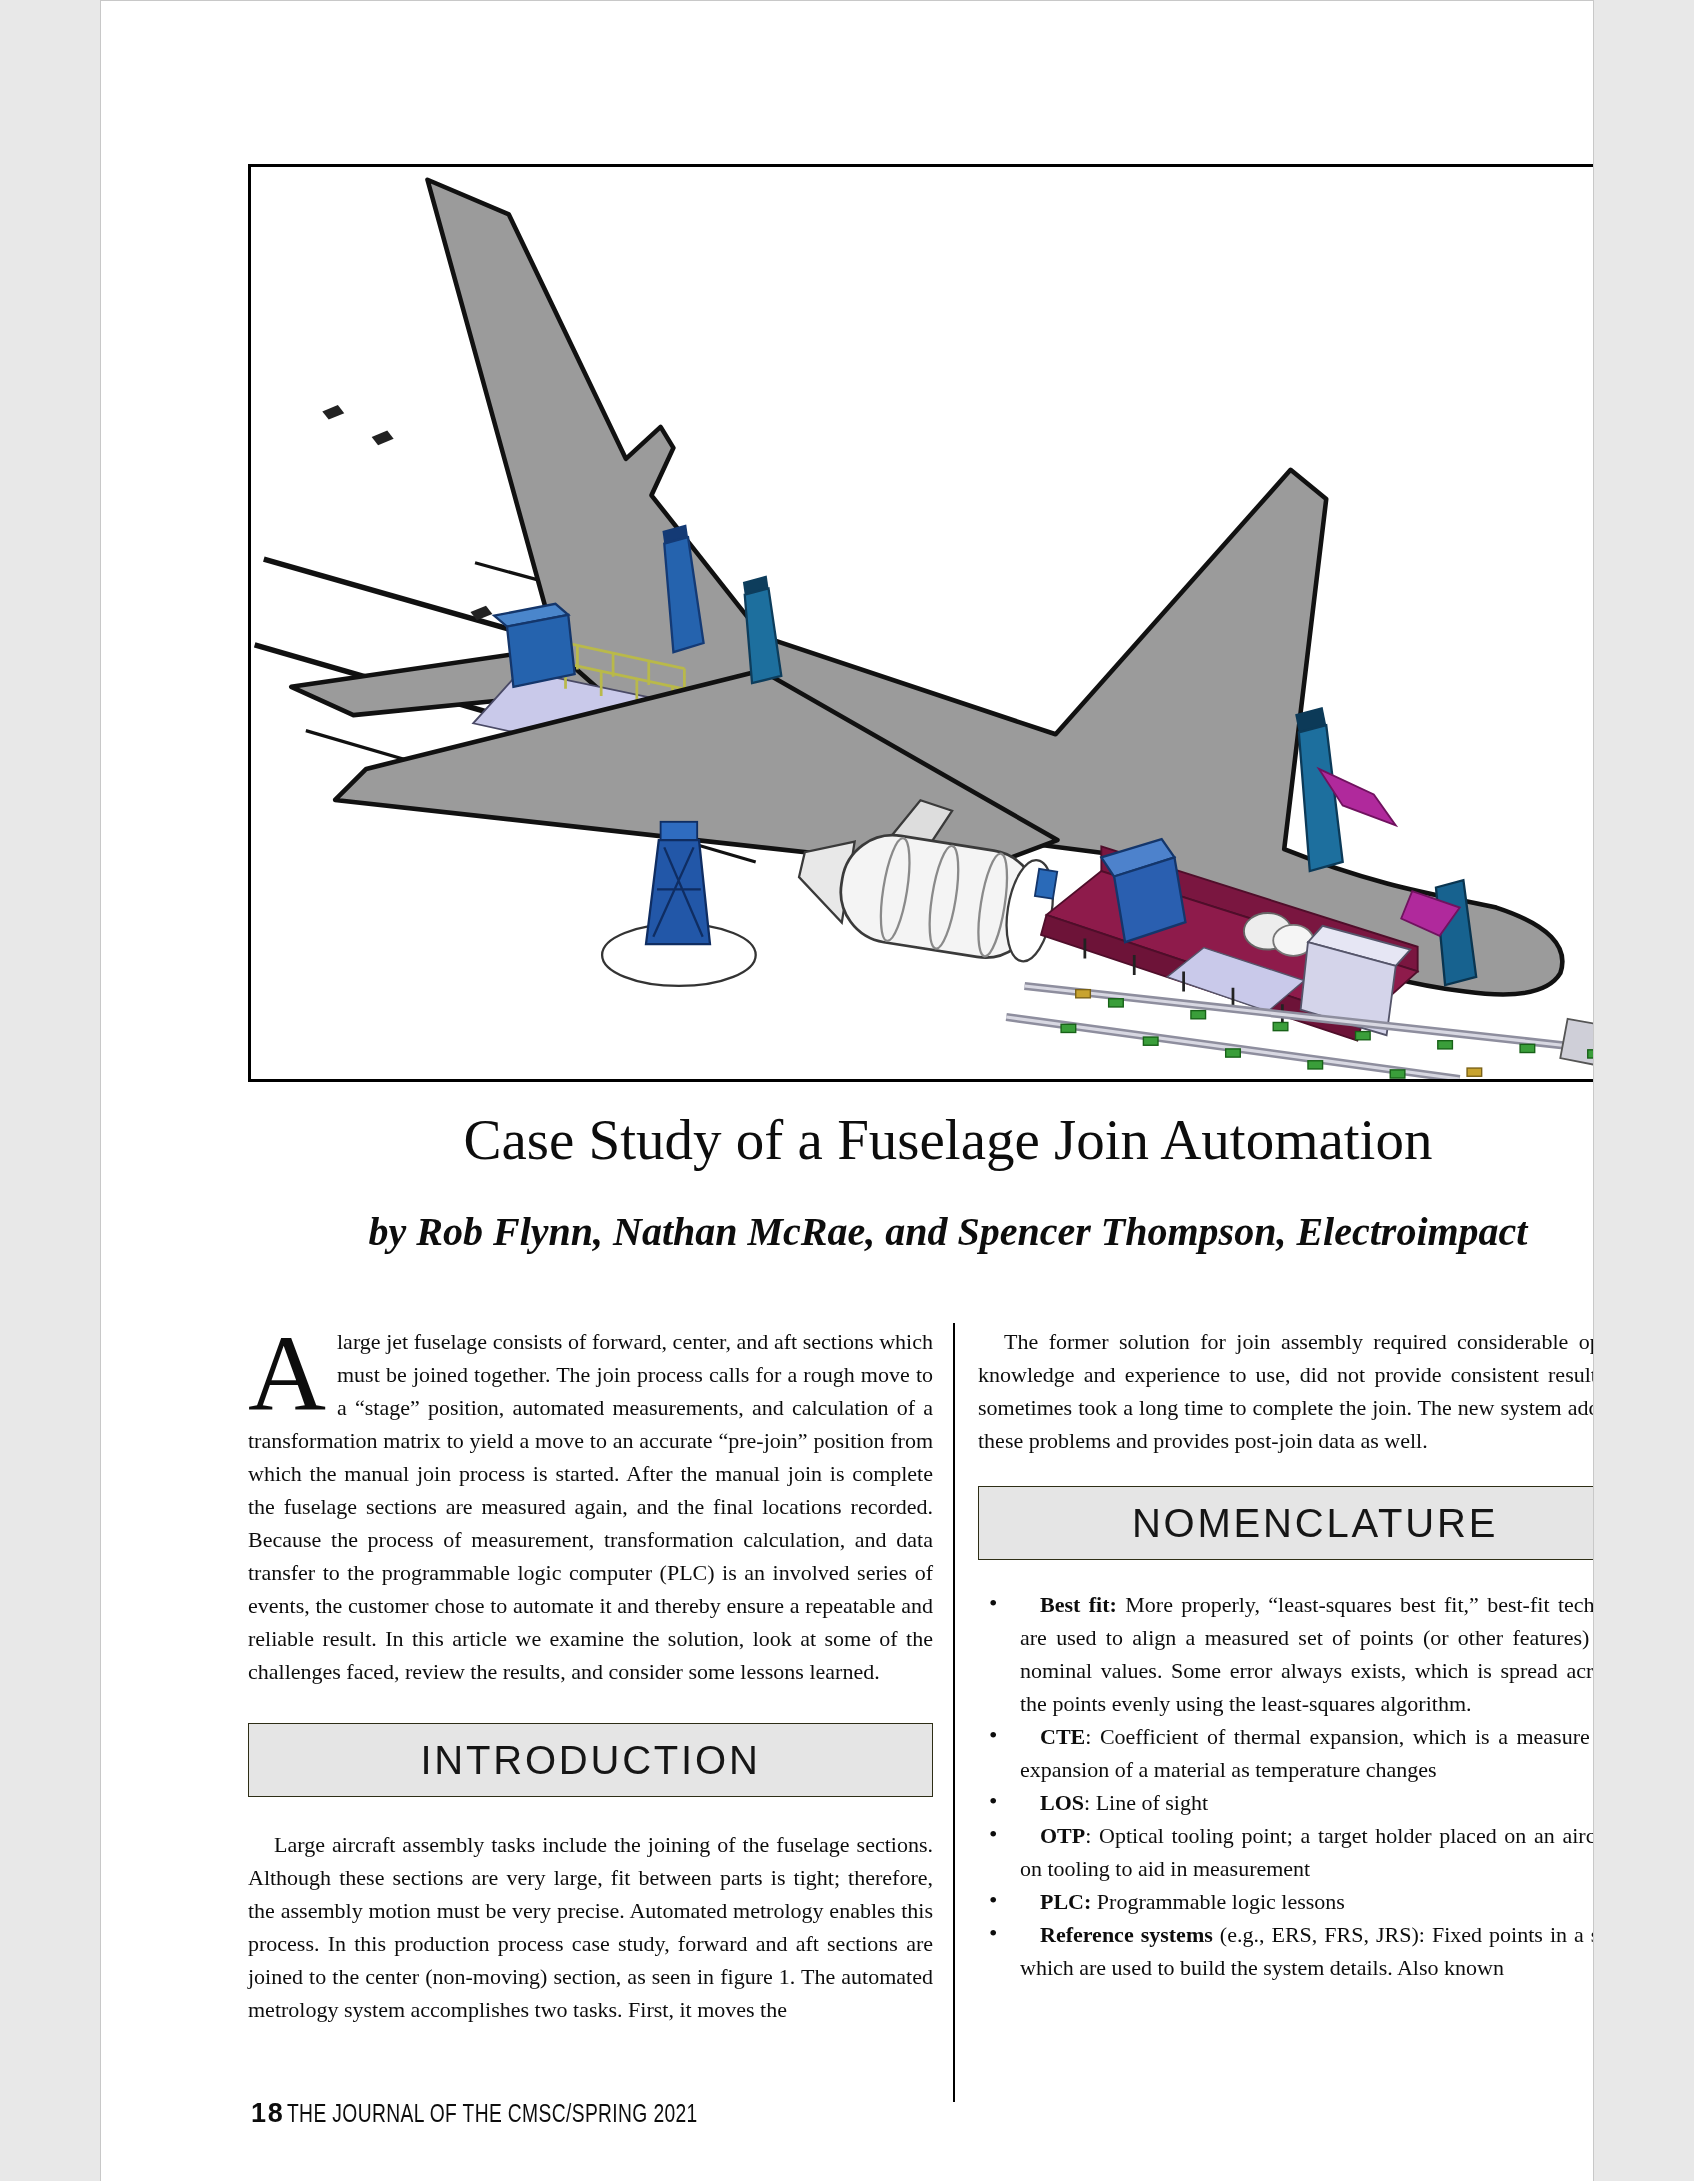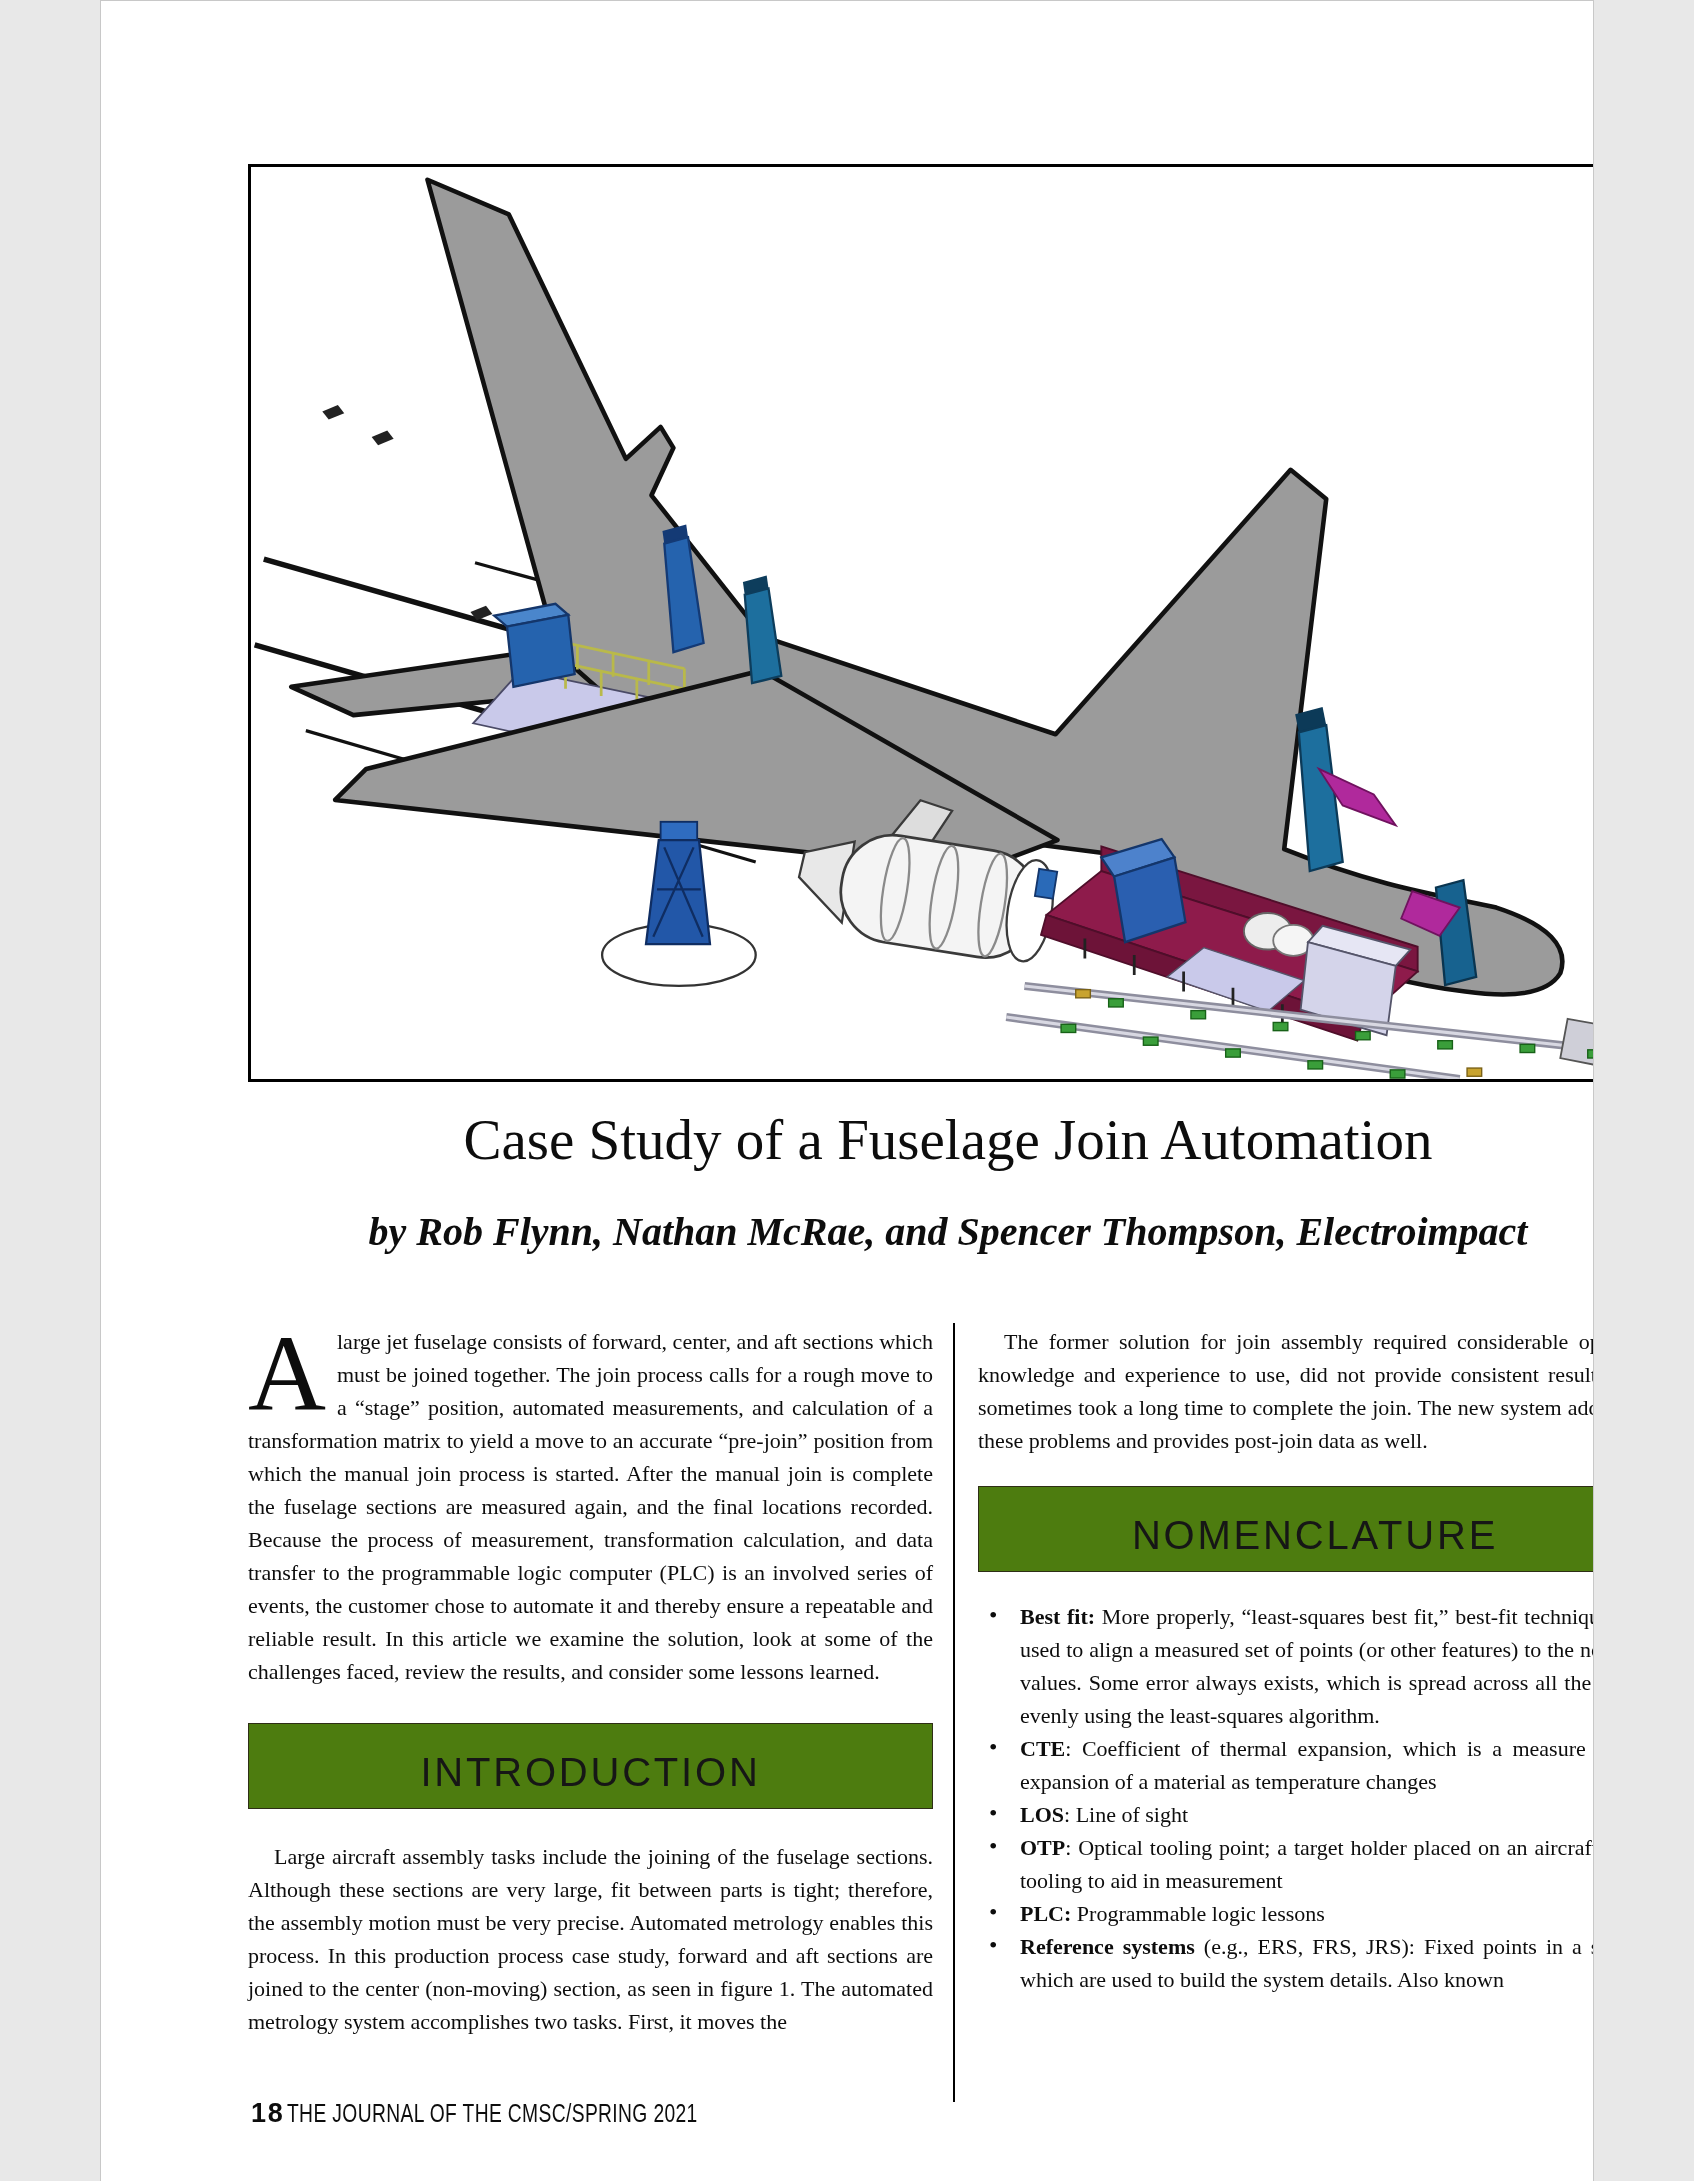--- a/index.html
+++ b/index.html
@@ -27,30 +27,30 @@
   .col-left  { left:147px; width:685px; }
   .col-right { left:877px; width:674px; }
   .col p { margin:0; }
   .col p.indent { text-indent:26px; }
   .col-divider { position:absolute; left:852px; top:1322px; width:1.8px; height:779px; background:#000; }
   .dropcap {
     float:left; font-size:108px; line-height:86px; font-family:"Liberation Serif", serif;
     margin:5.5px 11px -3.7px 0; font-weight:normal;
   }
   .section-heading {
-    background:#4d7c0f; border:1.8px solid #2e2e16; box-sizing:border-box;
+    background:#e5e5e5; border:1.8px solid #2e2e16; box-sizing:border-box;
     text-align:center; font-family:"Liberation Sans", sans-serif;
     font-size:40px; line-height:46px; letter-spacing:2.8px; font-weight:normal;
-    padding:25px 0 13px 0; margin:35px 0 31px 0; color:#161616;
+    padding:13px 0 13px 0; margin:35px 0 31px 0; color:#161616;
   }
   .col-right .section-heading { margin-top:29px; margin-bottom:27.5px; }
   .nomen-list { margin:0; }
   .nomen-item { position:relative; padding-left:42px; text-align:justify; }
   .nomen-item .bullet { position:absolute; left:11px; top:-0.9px; font-size:24px; }
-  .nomen-item b { font-weight:bold; }
+  .nomen-item b { font-weight:bold;margin-left:20px; }
   .footer {
     position:absolute; left:150px; top:2097px; display:flex; align-items:baseline; gap:2px;
     font-family:"Liberation Sans", sans-serif;
   }
   .footer .pagenum { font-size:27px; font-weight:bold; letter-spacing:1.8px; }
   .footer .journal {
     font-size:26px; font-weight:normal; letter-spacing:0.5px;
     display:inline-block; transform:scaleX(0.74); transform-origin:left center;
     white-space:nowrap;
   }

